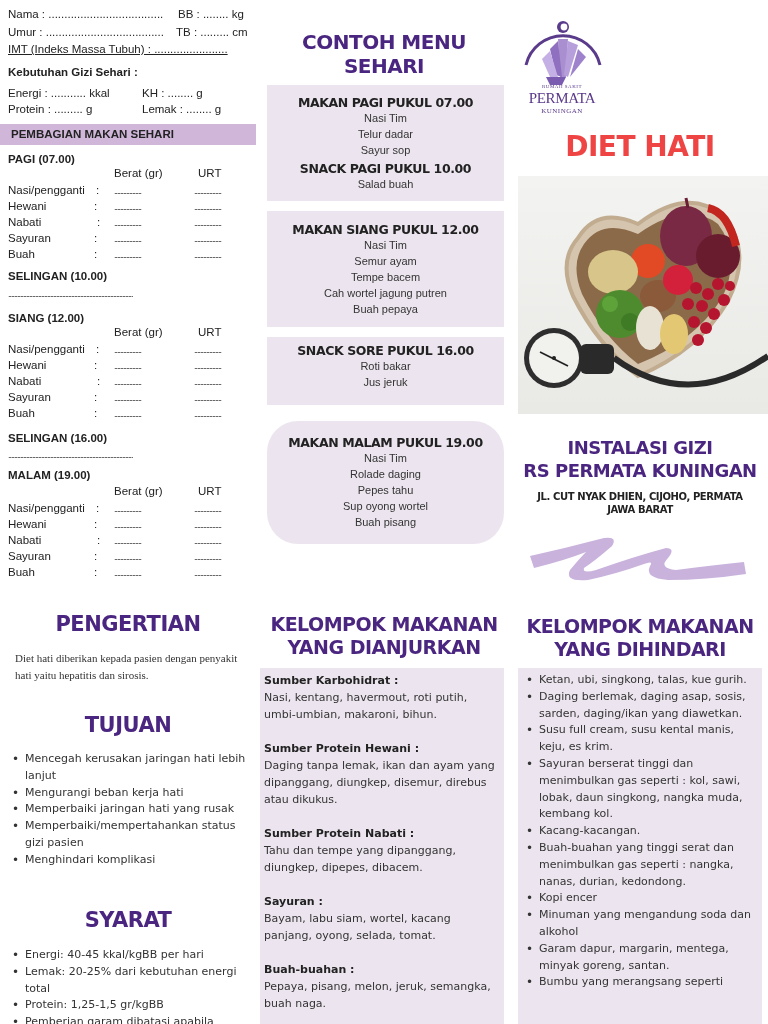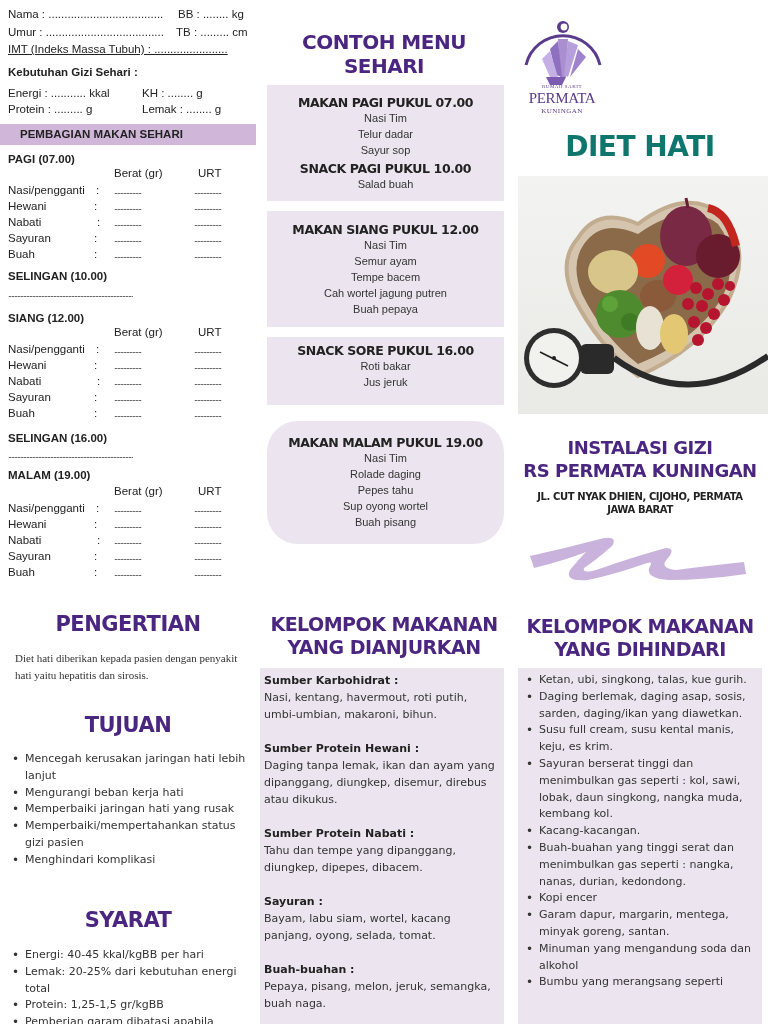--- a/index.html
+++ b/index.html
@@ -5,21 +5,21 @@
   * { box-sizing: border-box; margin: 0; padding: 0; }
   html, body { width: 768px; height: 1024px; overflow: hidden; background: #ffffff; }
   body { font-family: "Liberation Sans", "DejaVu Sans", sans-serif; color: #222; position: relative; }
 
   .col { position: absolute; }
 
   
   .form { left: 0; top: 0; width: 256px; height: 600px; font-size: 11.5px; color: #222; }
   .form .row { position: absolute; left: 8px; white-space: nowrap; }
   .form .bold { font-weight: bold; }
-  .form .band { position: absolute; left: 0; top: 124px; width: 256px; height: 21px; background: #d0b7da; font-weight: bold; font-size: 11.5px; padding: 4px 20px; }
+  .form .band { position: absolute; left: 0; top: 124px; width: 256px; height: 21px; background: #d0b7da; font-weight: bold; font-size: 11.5px; padding: 4px 11px; }
   .meal-head { position: absolute; left: 8px; font-weight: bold; font-size: 11.5px; }
   .colhead { position: absolute; font-size: 11.5px; }
   .food-row { position: absolute; left: 8px; width: 245px; height: 16px; font-size: 11.5px; }
   .food-row span { position: absolute; top: 0; }
   .food-row .lbl { left: 0; }
   .food-row .colon { left: 86px; }
   .food-row .d1 { left: 106px; letter-spacing: -1px; font-size: 9px; top: 2px; }
   .food-row .d2 { left: 186px; letter-spacing: -1px; font-size: 9px; top: 2px; }
   .dotline { position: absolute; left: 8px; font-size: 9px; letter-spacing: -1px; white-space: nowrap; }
 
@@ -28,21 +28,21 @@
   .menu-title { position: absolute; left: 256px; top: 30px; width: 256px; font-size: 20px; line-height: 24px; }
   .menu-box { position: absolute; left: 267px; width: 237px; background: #ece5ef; text-align: center; }
   .menu-box .mh { font-weight: bold; font-size: 12.5px; color: #222; margin-top: 4px; font-family: "DejaVu Sans", sans-serif; letter-spacing: -0.4px; }
   .menu-box .mi { font-size: 11px; line-height: 16px; color: #333; }
 
   
   .logo { position: absolute; left: 520px; top: 15px; width: 86px; height: 100px; }
   .logo-text1 { position: absolute; left: 520px; top: 84px; width: 84px; text-align: center; font-family: "Liberation Serif", serif; font-size: 5px; color: #5a3a8a; letter-spacing: 0.5px; }
   .logo-text2 { position: absolute; left: 520px; top: 90px; width: 84px; text-align: center; font-family: "Liberation Serif", serif; font-size: 15px; color: #5a3a8a; letter-spacing: -0.3px; }
   .logo-text3 { position: absolute; left: 520px; top: 107px; width: 84px; text-align: center; font-family: "Liberation Serif", serif; font-size: 7px; color: #5a3a8a; letter-spacing: 0.5px; }
-  .diet-title { position: absolute; left: 512px; top: 130px; width: 256px; font-size: 28px; color: #0f766e; }
+  .diet-title { position: absolute; left: 512px; top: 130px; width: 256px; font-size: 28px; color: #ef4444; }
   .hero { position: absolute; left: 518px; top: 176px; width: 250px; height: 238px; background: linear-gradient(180deg, #f3f3f1 0%, #e9e9e6 100%); overflow: hidden; }
   .inst-title { position: absolute; left: 512px; top: 436px; width: 256px; font-size: 18px; line-height: 23px; }
   .address { position: absolute; left: 512px; top: 490px; width: 256px; text-align: center; font-size: 10px; font-weight: bold; color: #222; font-family: "DejaVu Sans", sans-serif; letter-spacing: -0.4px; line-height: 13px; }
   .brush { position: absolute; left: 526px; top: 526px; width: 224px; height: 56px; }
 
   
   .sec-title { position: absolute; font-size: 21px; line-height: 23px; }
   .para { position: absolute; font-family: Liberation Serif, serif; font-size: 11px; line-height: 17px; color: #333; }
   ul.bul { position: absolute; list-style: none; font-family: "DejaVu Sans", sans-serif; font-size: 11px; line-height: 16.8px; color: #333; }
   ul.bul li { position: relative; padding-left: 17px; }
@@ -338,17 +338,17 @@
 </div>
 <div class="panel" style="left:518px; top:668px; width:244px; height:356px;">
   <ul class="bul" style="left:4px; top:4px; width:236px;">
     <li>Ketan, ubi, singkong, talas, kue gurih.</li>
     <li>Daging berlemak, daging asap, sosis, sarden, daging/ikan yang diawetkan.</li>
     <li>Susu full cream, susu kental manis, keju, es krim.</li>
     <li>Sayuran berserat tinggi dan menimbulkan gas seperti : kol, sawi, lobak, daun singkong, nangka muda, kembang kol.</li>
     <li>Kacang-kacangan.</li>
     <li>Buah-buahan yang tinggi serat dan menimbulkan gas seperti : nangka, nanas, durian, kedondong.</li>
     <li>Kopi encer</li>
+    <li>Minuman yang mengandung soda dan alkohol</li>
     <li>Garam dapur, margarin, mentega, minyak goreng, santan.</li>
-    <li>Minuman yang mengandung soda dan alkohol</li>
     <li>Bumbu yang merangsang seperti</li>
   </ul>
 </div>
 
 </body></html>

